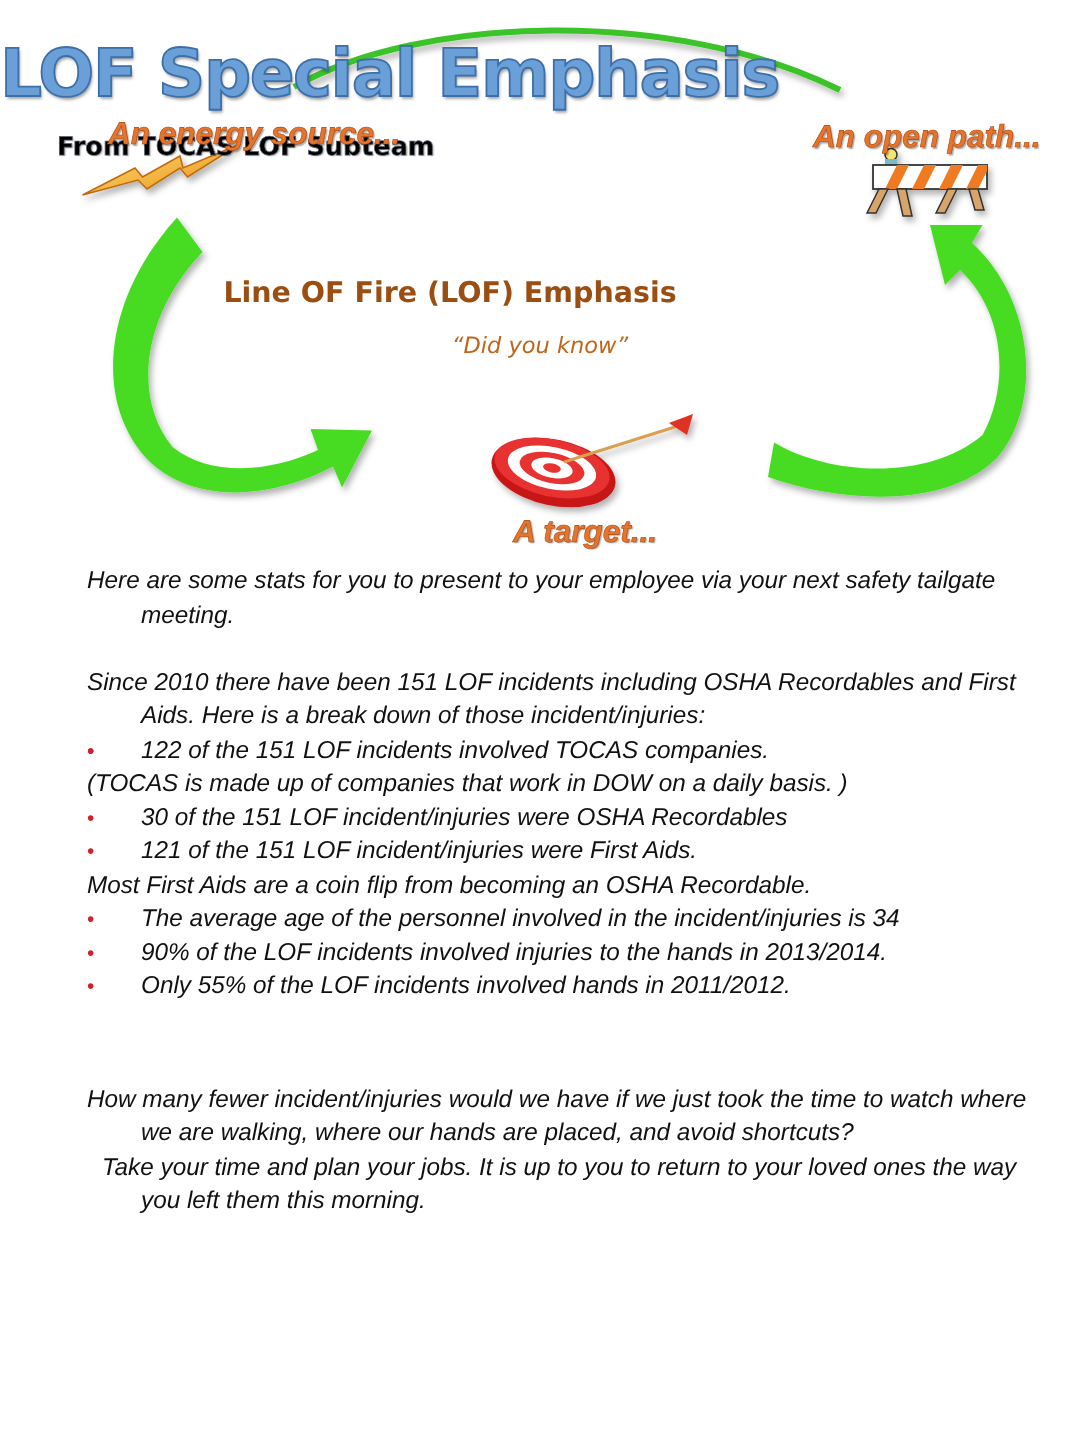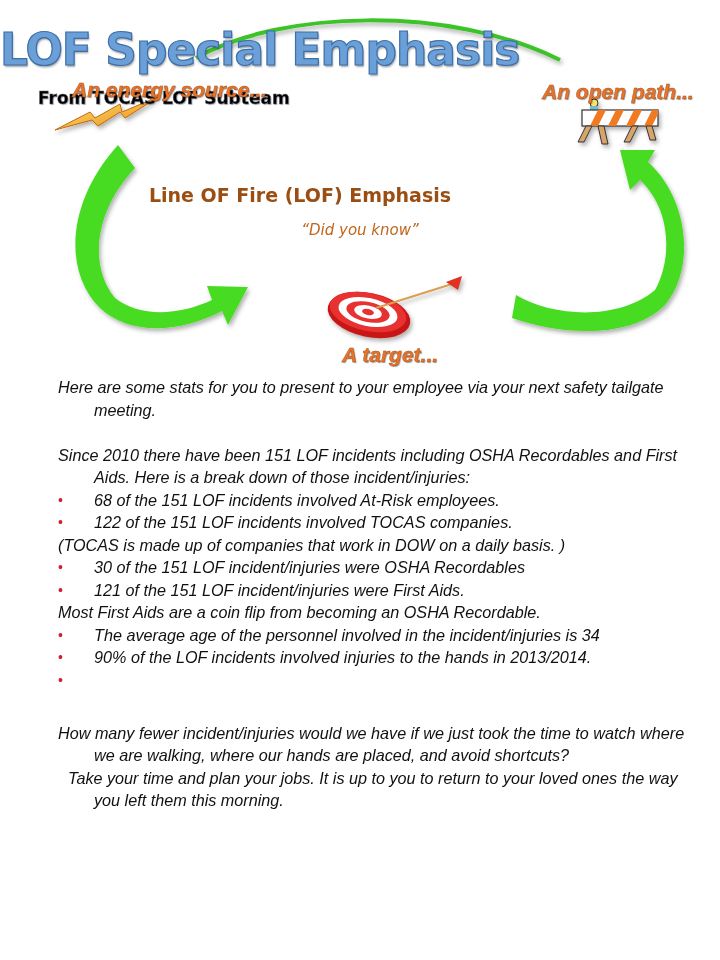--- a/index.html
+++ b/index.html
@@ -123,30 +123,30 @@
 <div class="abs caption" style="left:342px; top:343px;text-align:center;">A target...</div>
 
 <div class="abs lof-heading">Line OF Fire (LOF) Emphasis</div>
 <div class="abs did-you-know">“Did you know”</div>
 
 <div class="abs body-text">
   <p class="para">Here are some stats for you to present to your employee via your next safety tailgate meeting.</p>
   <div class="gap"></div>
   <p class="para">Since 2010 there have been 151 LOF incidents including OSHA Recordables and First Aids. Here is a break down of those incident/injuries:</p>
 
-  <p class="bullet"><span class="dot">•</span><span>68 of the 151 LOF incidents involved At-Risk employees.</span></p>
+  <p class="bullet"><span class="dot">•</span></p>
   <p class="bullet"><span class="dot">•</span><span>122 of the 151 LOF incidents involved TOCAS companies.</span></p>
 
   <p class="para">(TOCAS is made up of companies that work in DOW on a daily basis. )</p>
 
   <p class="bullet"><span class="dot">•</span><span>30 of the 151 LOF incident/injuries were OSHA Recordables</span></p>
   <p class="bullet"><span class="dot">•</span><span>121 of the 151 LOF incident/injuries were First Aids.</span></p>
 
   <p class="para">Most First Aids are a coin flip from becoming an OSHA Recordable.</p>
 
   <p class="bullet"><span class="dot">•</span><span>The average age of the personnel involved in the incident/injuries is 34</span></p>
   <p class="bullet"><span class="dot">•</span><span>90% of the LOF incidents involved injuries to the hands in 2013/2014.</span></p>
-  <p class="bullet"><span class="dot">•</span></p>
+  <p class="bullet"><span class="dot">•</span><span>Only 55% of the LOF incidents involved hands in 2011/2012.</span></p>
 
   <div class="gap2"></div>
   <p class="para" style="margin-top:8px;">How many fewer incident/injuries would we have if we just took the time to watch where we are walking, where our hands are placed, and avoid shortcuts?</p>
   <p class="para take">Take your time and plan your jobs. It is up to you to return to your loved ones the way you left them this morning.</p>
 </div>
 
 </body></html>

